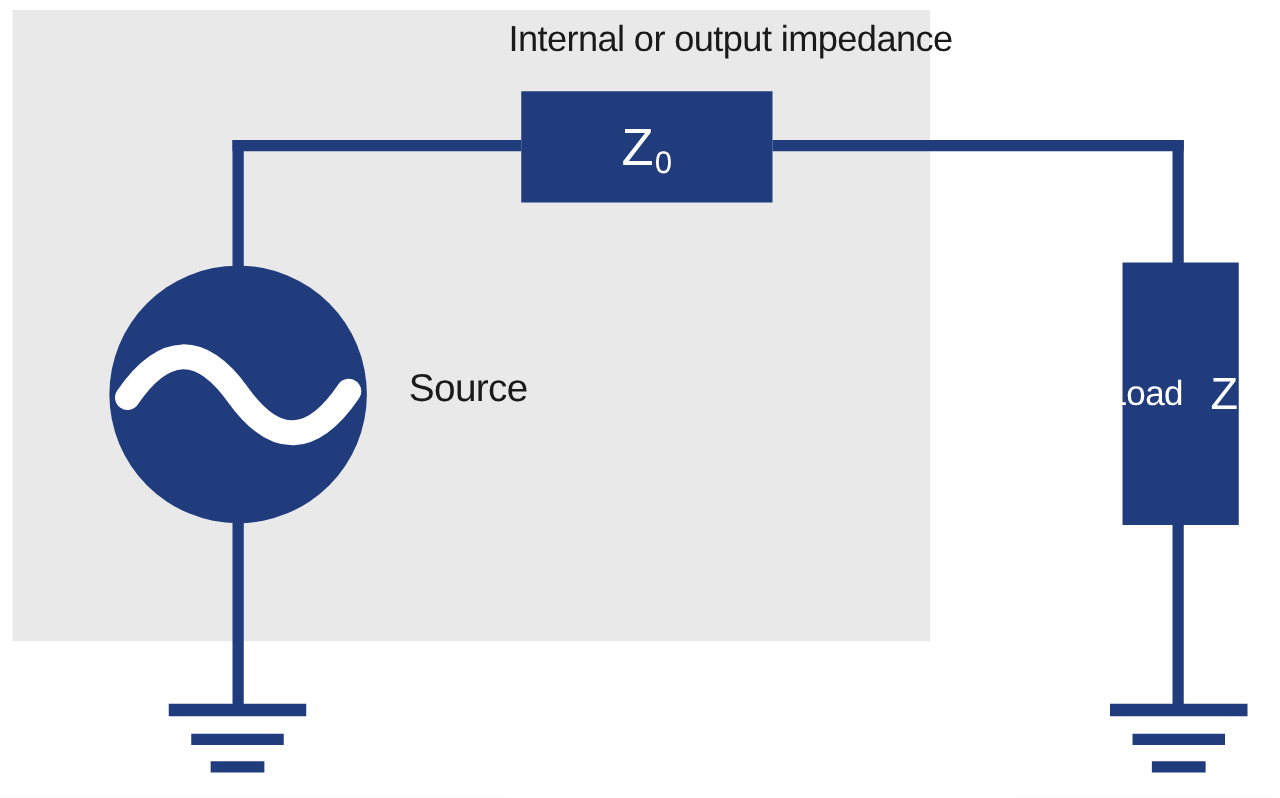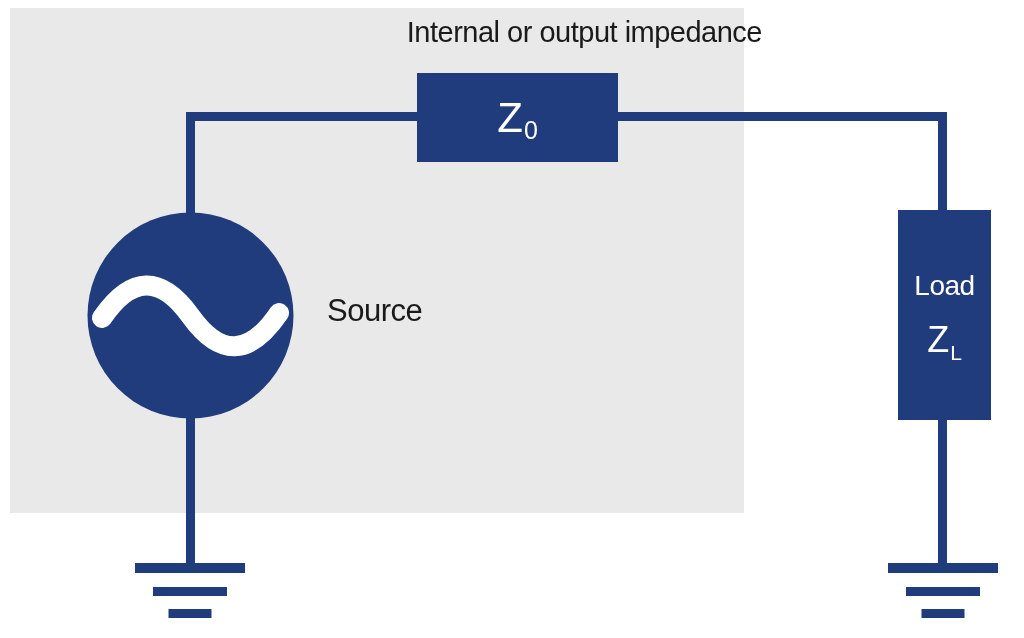--- a/index.html
+++ b/index.html
@@ -53,21 +53,21 @@
     font-size:31px;
     letter-spacing:-0.5px;
     color:var(--text);
     white-space:nowrap;
   }
 
   .load-box{
     position:absolute;
     left:898px;top:210px;width:93px;height:210px;
     background:var(--navy);
-    display:flex;flex-direction:column;align-items:center;justify-content:center;
+    display:flex;flex-direction:row;align-items:center;justify-content:center;
     color:#fff;gap:22px;
   }
   .load-word{font-size:28px;line-height:1;letter-spacing:-0.5px;}
   .load-sym{font-size:36px;line-height:1;display:flex;align-items:flex-start;}
   .load-sym .sym-sub{font-size:21px;top:20px;}
 
   .ground{position:absolute;width:110px;height:55px;}
   .ground .bar{position:absolute;background:var(--navy);left:50%;transform:translateX(-50%);}
   .ground .bar1{top:0;width:110px;height:10px;}
   .ground .bar2{top:24px;width:74px;height:9px;}

